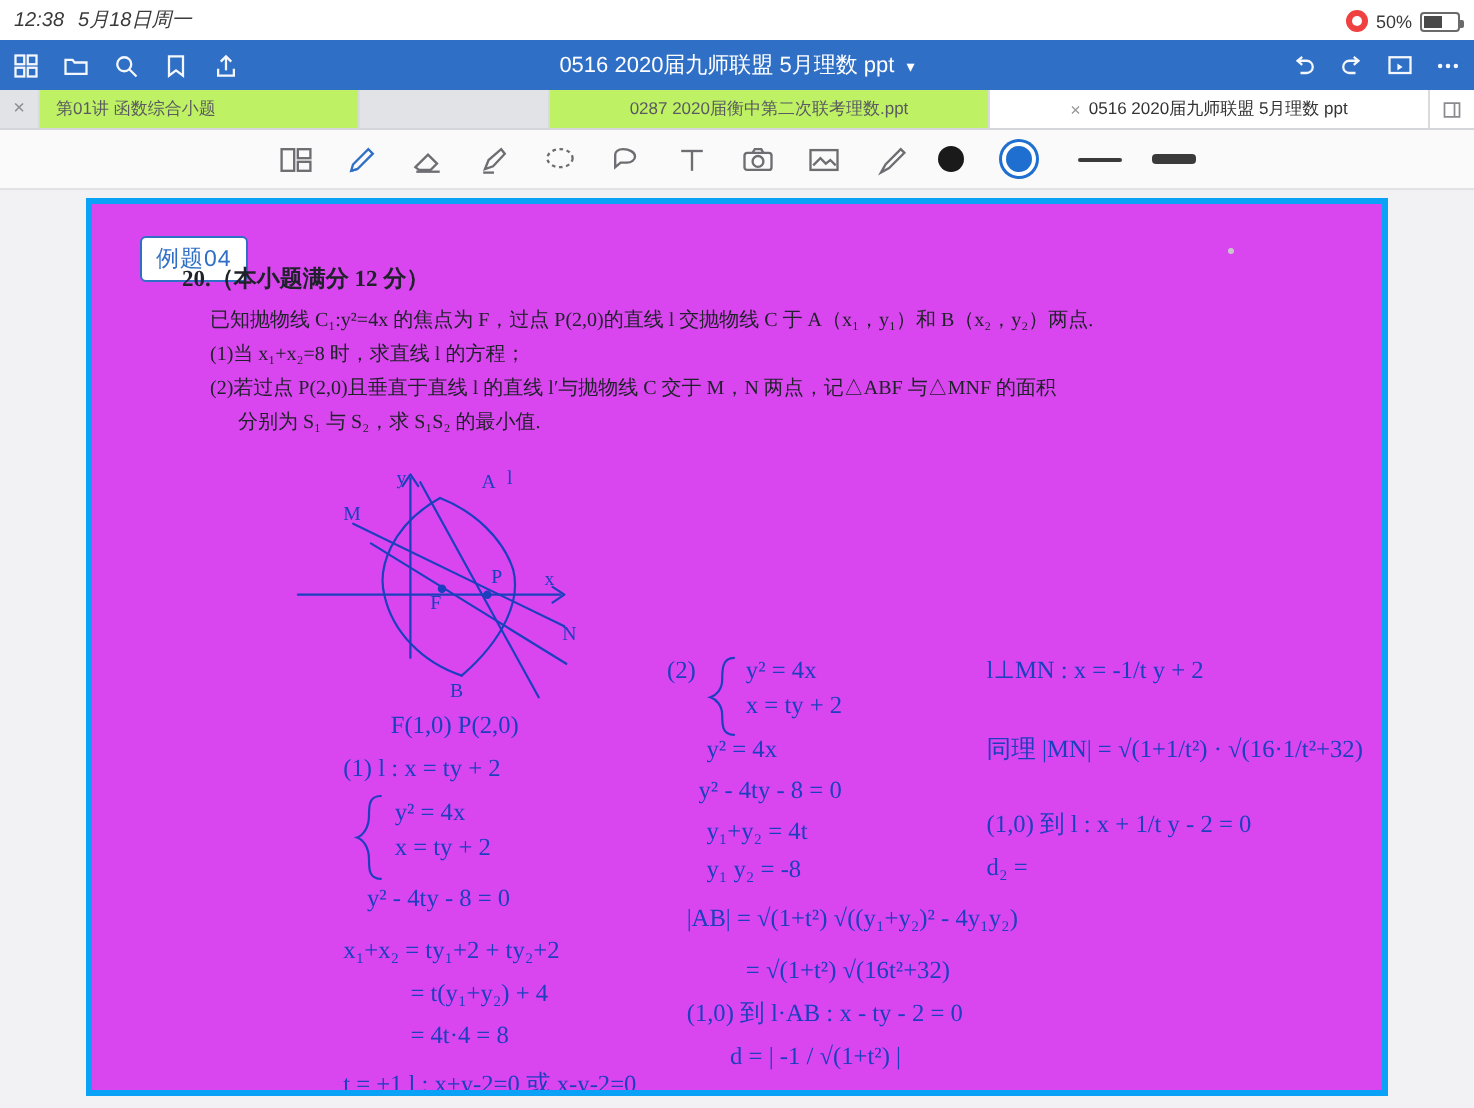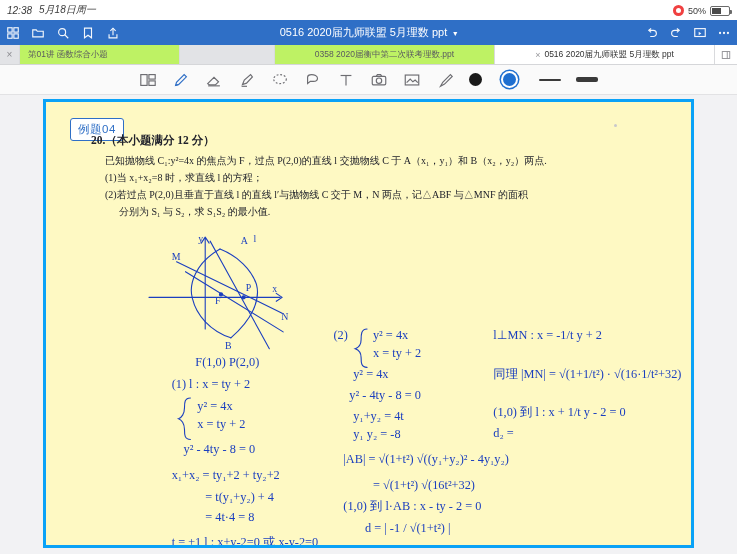--- a/index.html
+++ b/index.html
@@ -89,21 +89,21 @@
   .bar-thin { width: 22px; height: 2px; background: #3a3a3a; border-radius: 1px;}
   .bar-thick{ width: 22px; height: 5px; background: #3a3a3a; border-radius: 2px;}
 
   
   .stage {
     position: absolute; left: 0; right: 0; top: 95px; bottom: 0;
     background: #f2f2f4;
   }
   .slide {
     position: absolute; left: 43px; top: 4px; width: 651px; height: 449px;
-    background: #fef9c3; border: 3px solid #0aa2f7;
+    background: #d946ef; border: 3px solid #0aa2f7;
   }
   .badge {
     position: absolute; left: 24px; top: 16px;
     border: 1px solid #2f6fc6; color: #2f6fc6; background: #fff;
     font-size: 11.5px; padding: 3px 7px; border-radius: 3px; letter-spacing: .5px;
   }
   .prob {
     position: absolute; left: 45px; top: 30px; right: 22px;
     font-family: "Liberation Serif", serif; color: #20222b;
   }
@@ -214,21 +214,21 @@
     </div>
   </div>
 
   <div class="tabstrip">
     <div class="tab-x">×</div>
     <div class="tab" style="width:160px">
       <span>第01讲 函数综合小题</span>
     </div>
     <div class="spacer"></div>
     <div class="tab" style="width:220px;justify-content:center">
-      <span>0358 2020届衡中第二次联考理数.ppt</span>
+      <span>0287 2020届衡中第二次联考理数.ppt</span>
     </div>
     <div class="tab active" style="width:220px;justify-content:center">
       <span class="close">×</span>
       <span>0516 2020届九师联盟 5月理数 ppt</span>
     </div>
     <div class="tab-right-icon">
       <svg width="10" height="10" viewBox="0 0 16 16" fill="none" stroke="#8b8b90" stroke-width="1.4">
           <rect x="2" y="2.5" width="12" height="11"></rect>
           <path d="M10 2.5v11"></path>
         </svg>

